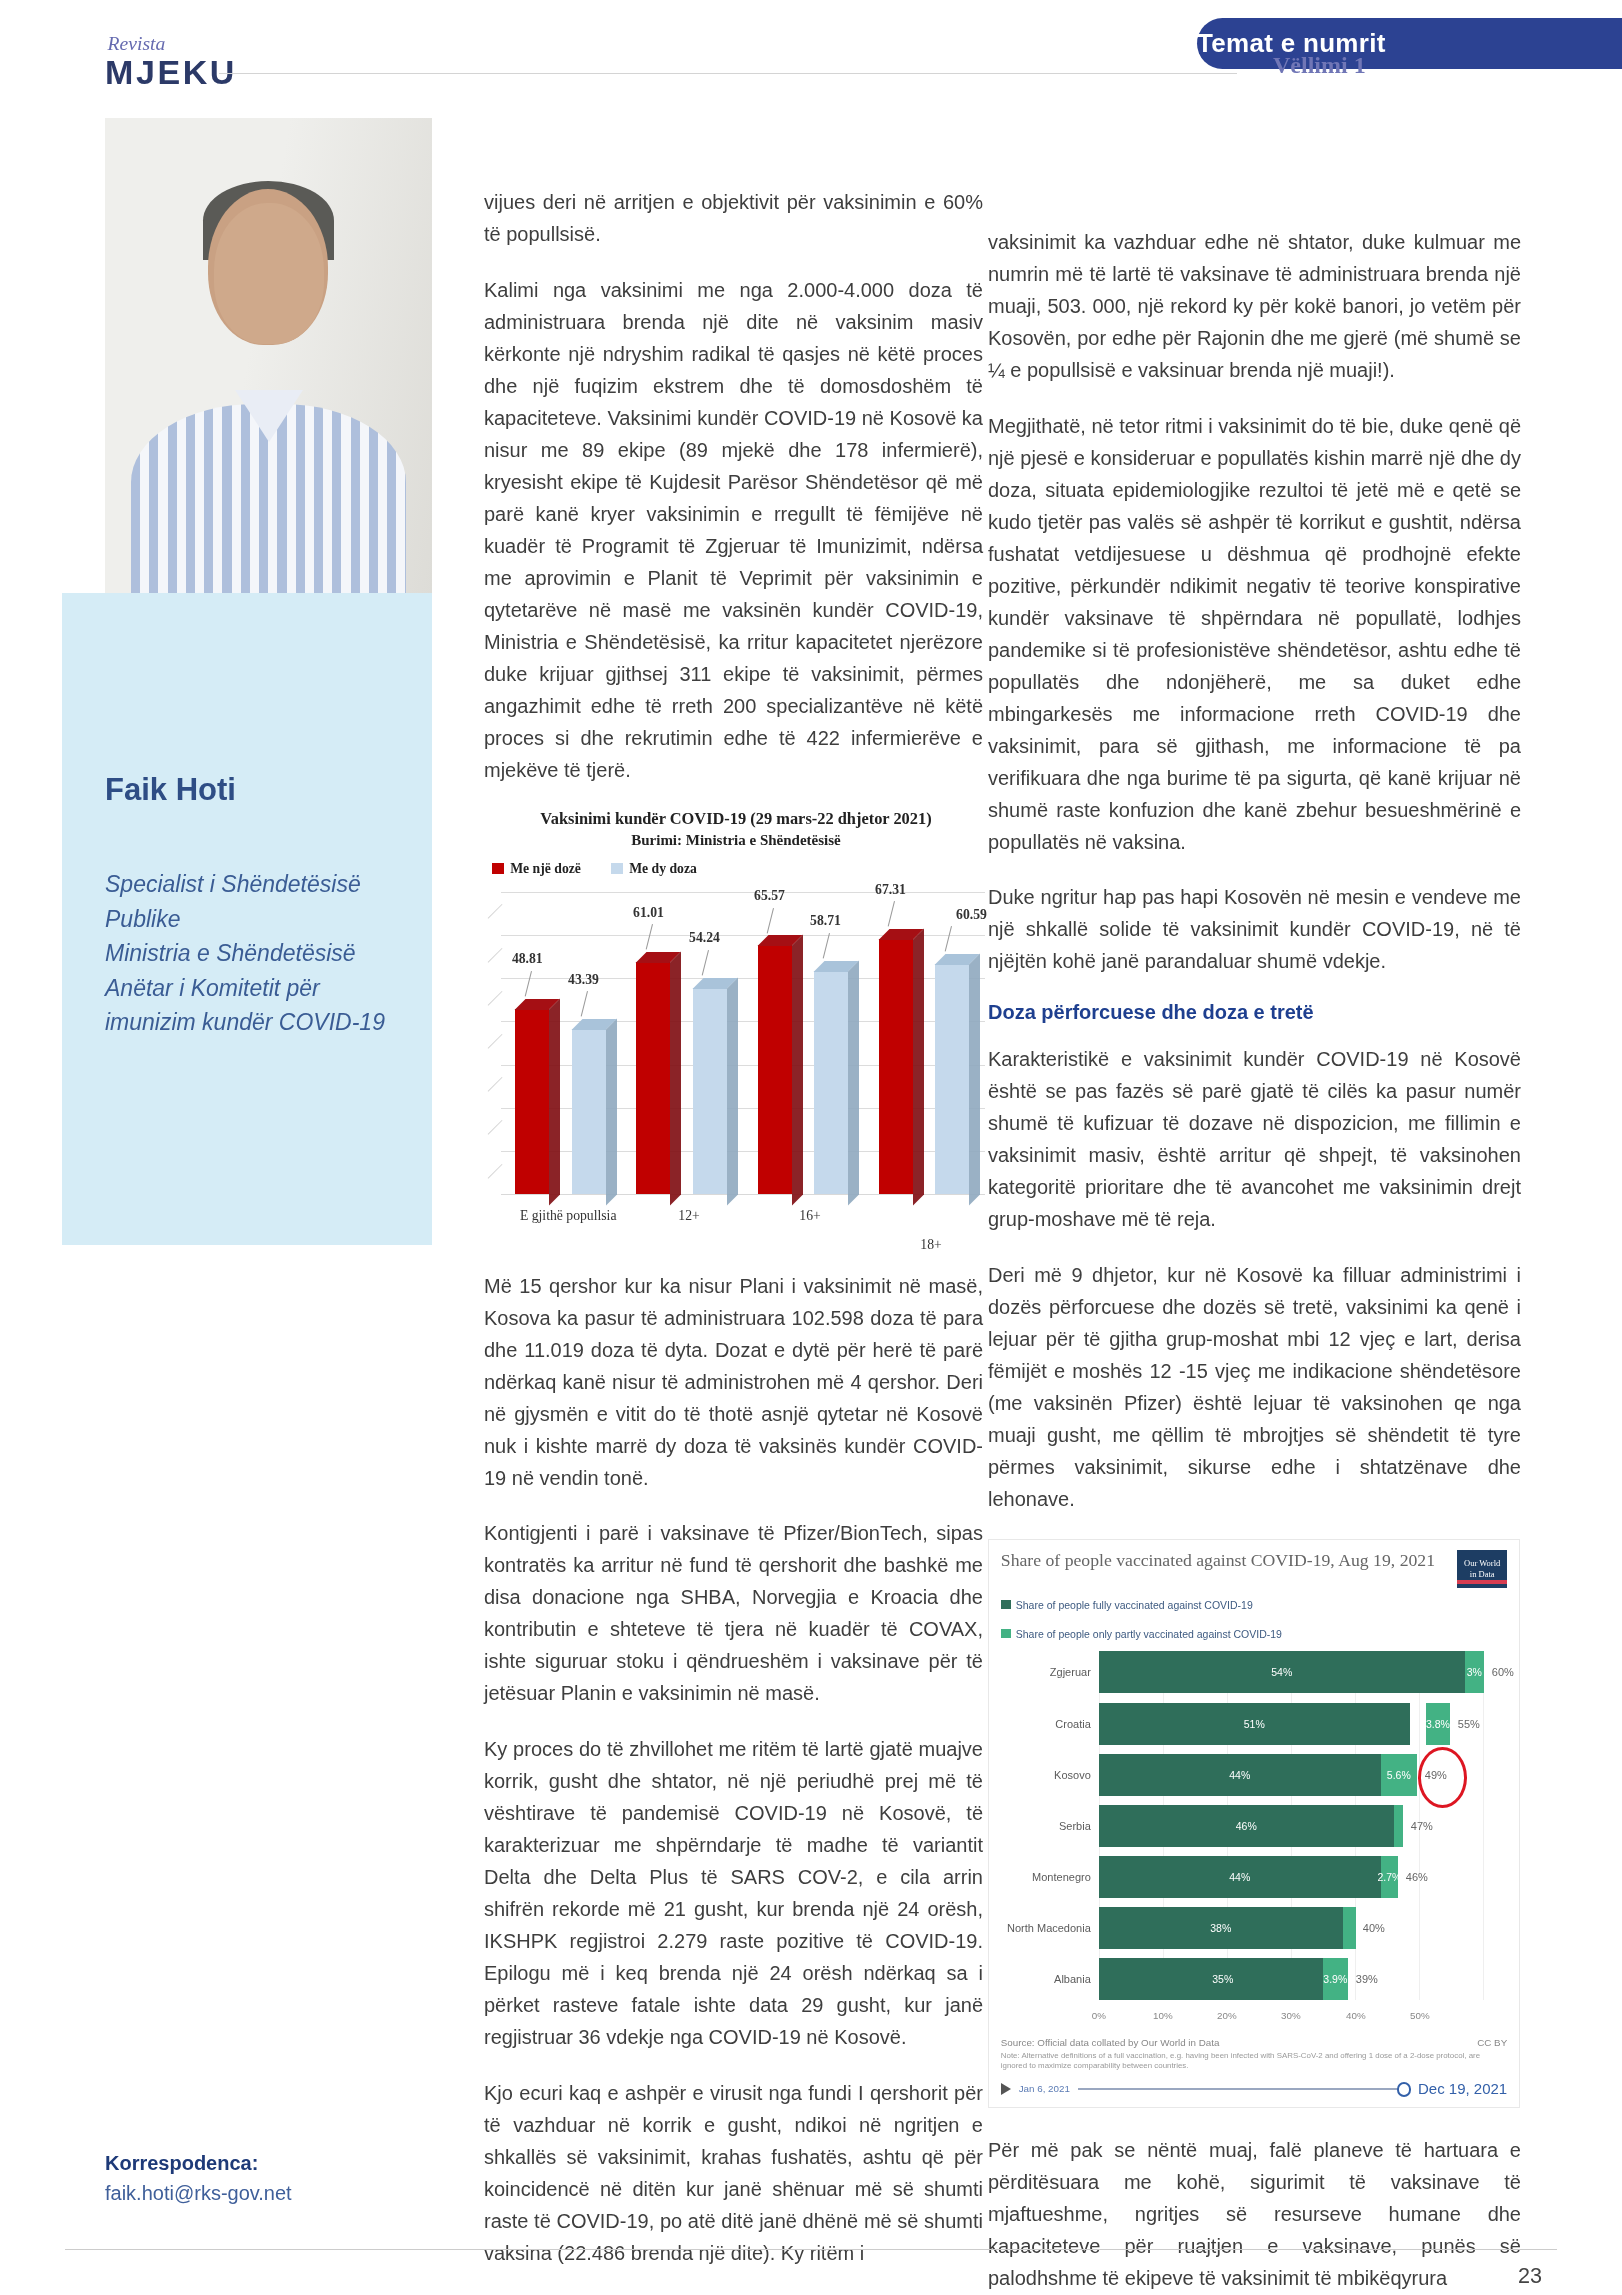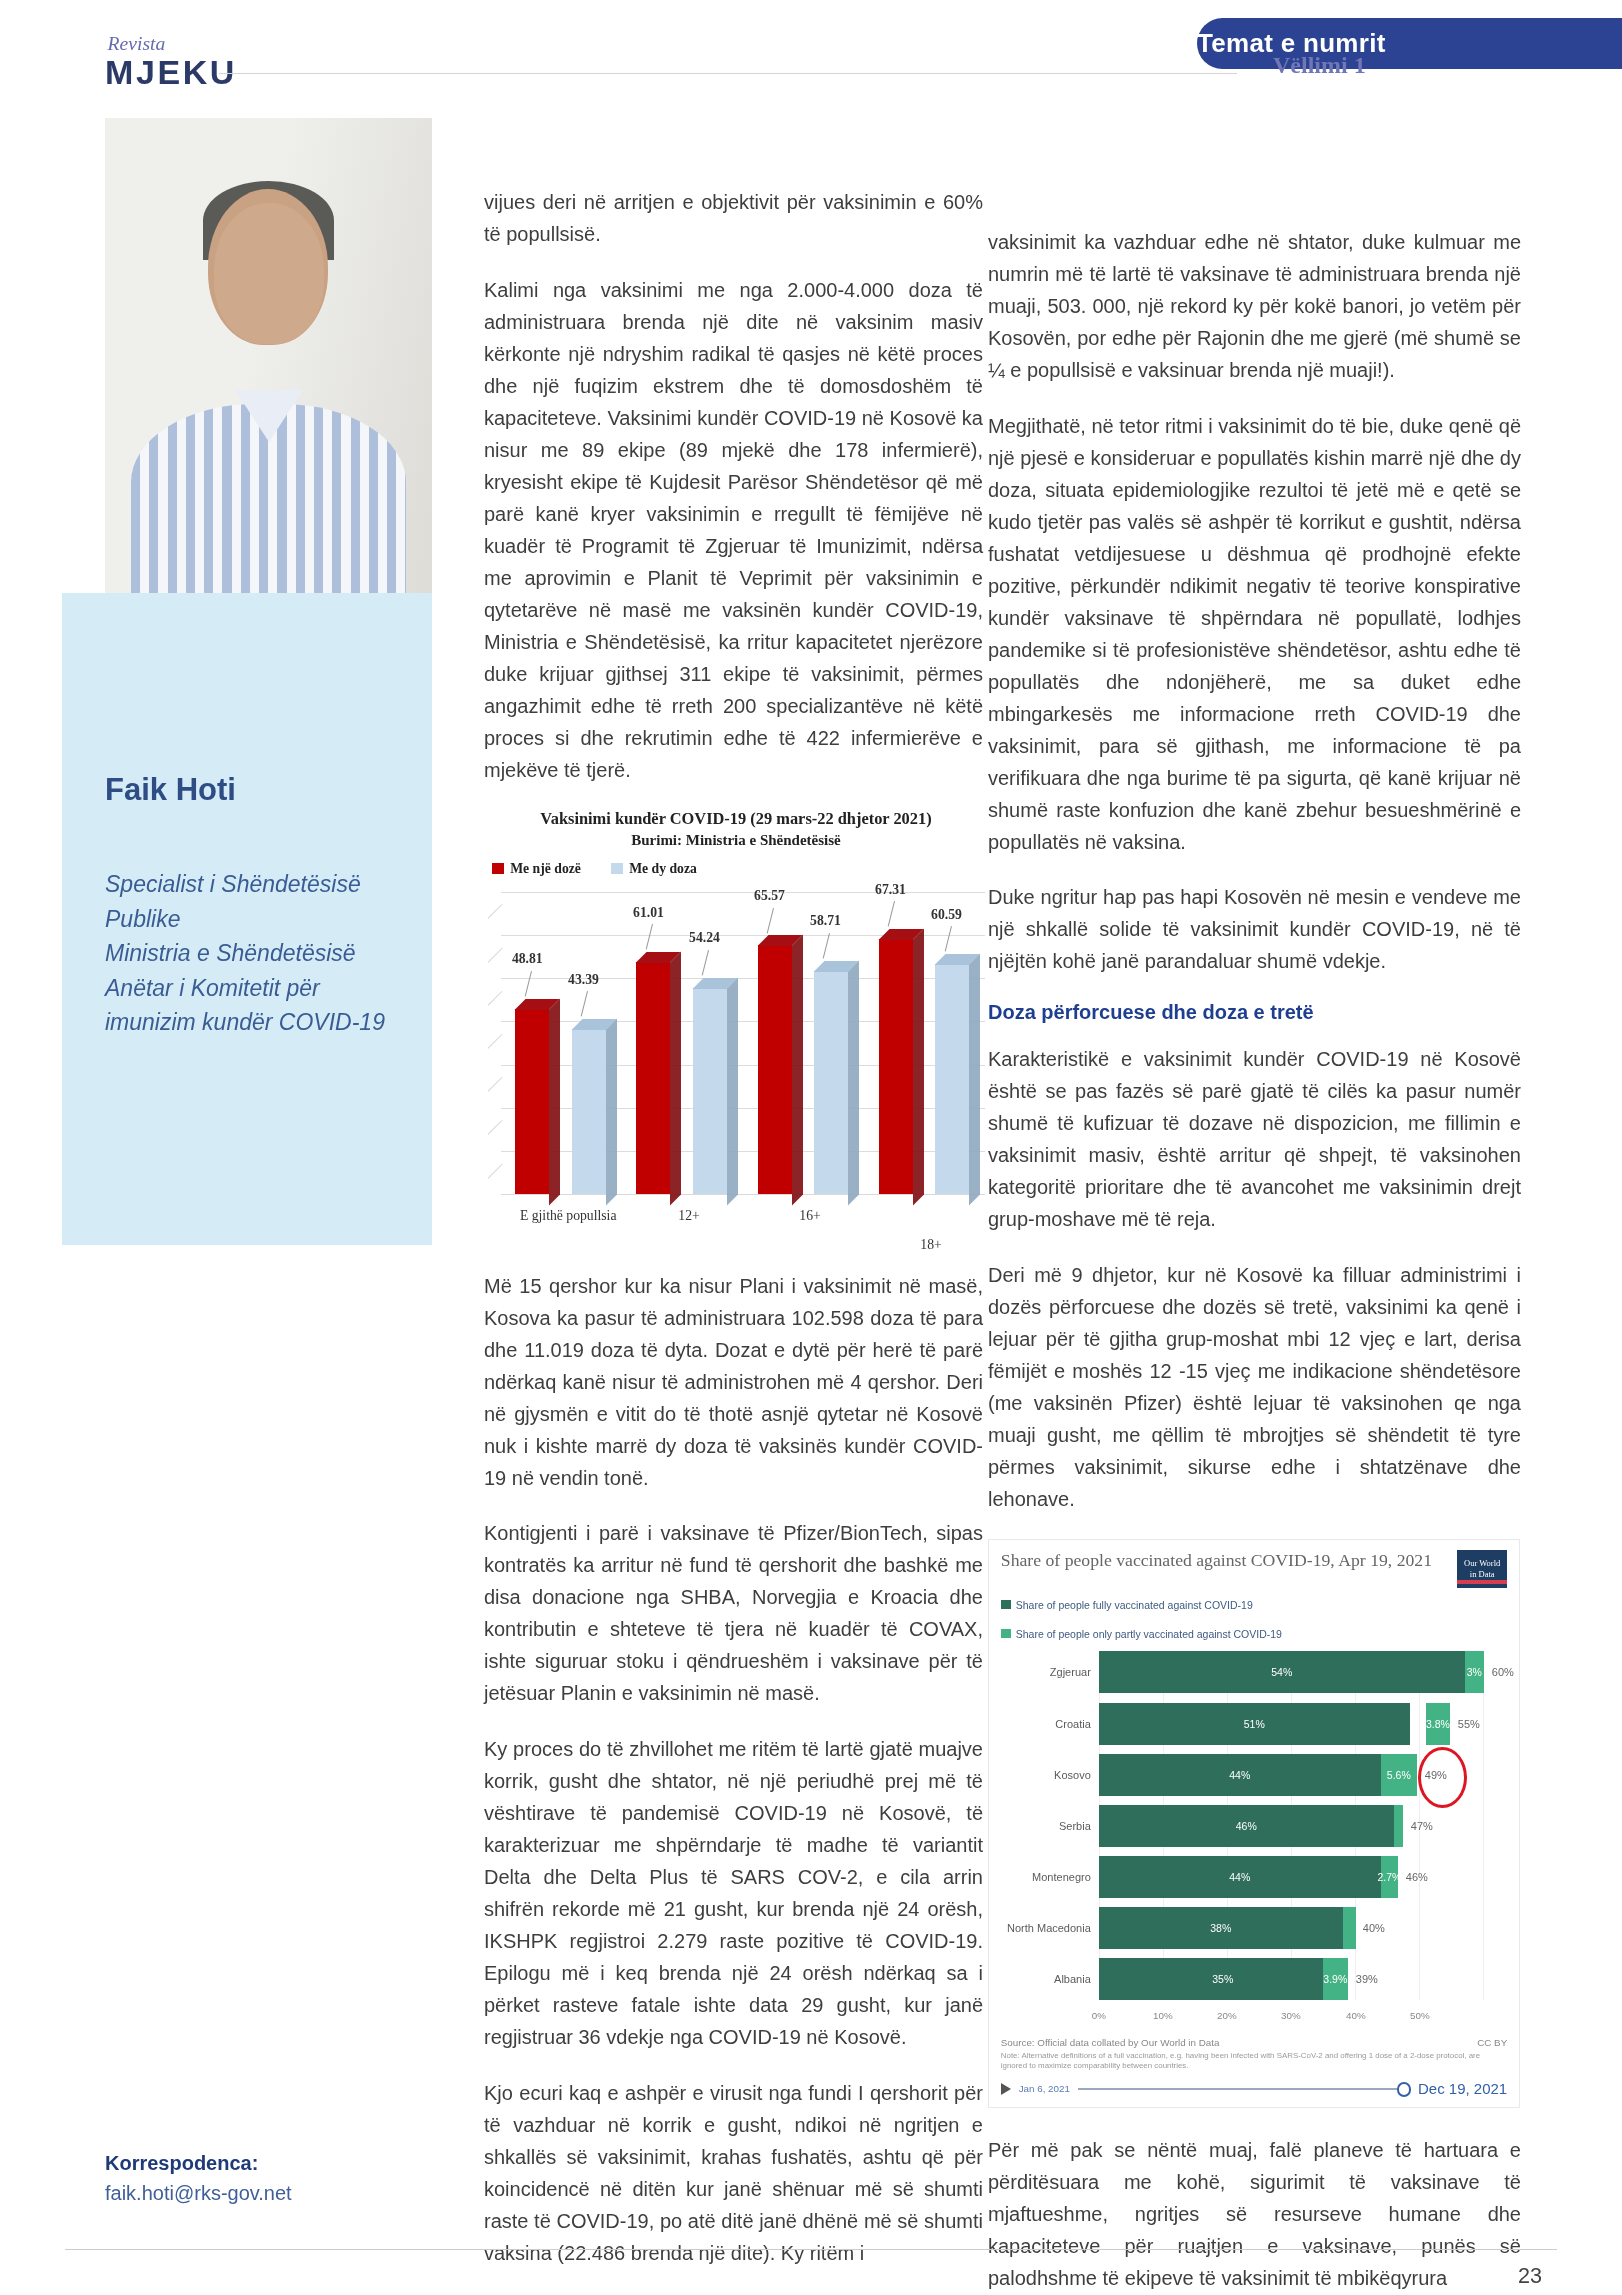--- a/index.html
+++ b/index.html
@@ -215,21 +215,21 @@
           <div class="bar3d" style="left: 378px; bottom: 0px; width: 34px; height: 255px; background: rgb(192, 0, 0);">
             <div class="top" style="background: rgb(165, 15, 20);"></div>
             <div class="side" style="background: rgb(126, 11, 16);"></div>
           </div>
           <div class="vlab" style="left: 358px; top: 1.3px;">67.31</div>
           <div class="leader" style="left: 393px; top: 21px; height: 26px; transform: rotate(14deg);"></div>
           <div class="bar3d" style="left: 434px; bottom: 0px; width: 34px; height: 230px; background: rgb(197, 217, 236);">
             <div class="top" style="background: rgb(169, 195, 218);"></div>
             <div class="side" style="background: rgb(143, 168, 191);"></div>
           </div>
-          <div class="vlab" style="left: 414px; top: 27px;">60.59</div>
+          <div class="vlab" style="left: 439px; top: 27px;">60.59</div>
           <div class="leader" style="left: 450px; top: 46px; height: 26px; transform: rotate(14deg);"></div>
           <div class="catlab" style="left: 368px; top: 328px; margin-top: 29px;">18+</div>
         </div>
     </div>
 
     <p>Më 15 qershor kur ka nisur Plani i vaksinimit në masë, Kosova ka pasur të administruara 102.598 doza të para dhe 11.019 doza të dyta. Dozat e dytë për herë të parë ndërkaq kanë nisur të administrohen më 4 qershor. Deri në gjysmën e vitit do të thotë asnjë qytetar në Kosovë nuk i kishte marrë dy doza të vaksinës kundër COVID-19 në vendin tonë.</p>
     <p>Kontigjenti i parë i vaksinave të Pfizer/BionTech, sipas kontratës ka arritur në fund të qershorit dhe bashkë me disa donacione nga SHBA, Norvegjia e Kroacia dhe kontributin e shteteve të tjera në kuadër të COVAX, ishte siguruar stoku i qëndrueshëm i vaksinave për të jetësuar Planin e vaksinimin në masë.</p>
     <p>Ky proces do të zhvillohet me ritëm të lartë gjatë muajve korrik, gusht dhe shtator, në një periudhë prej më të vështirave të pandemisë COVID-19 në Kosovë, të karakterizuar me shpërndarje të madhe të variantit Delta dhe Delta Plus të SARS COV-2, e cila arrin shifrën rekorde më 21 gusht, kur brenda një 24 orësh, IKSHPK regjistroi 2.279 raste pozitive të COVID-19. Epilogu më i keq brenda një 24 orësh ndërkaq sa i përket rasteve fatale ishte data 29 gusht, kur janë regjistruar 36 vdekje nga COVID-19 në Kosovë.</p>
     <p>Kjo ecuri kaq e ashpër e virusit nga fundi I qershorit për të vazhduar në korrik e gusht, ndikoi në ngritjen e shkallës së vaksinimit, krahas fushatës, ashtu që për koincidencë në ditën kur janë shënuar më së shumti raste të COVID-19, po atë ditë janë dhënë më së shumti vaksina (22.486 brenda një dite). Ky ritëm i</p>
   </div>
@@ -237,21 +237,21 @@
   <div class="col col-right">
     <p>vaksinimit ka vazhduar edhe në shtator, duke kulmuar me numrin më të lartë të vaksinave të administruara brenda një muaji, 503. 000, një rekord ky për kokë banori, jo vetëm për Kosovën, por edhe për Rajonin dhe me gjerë (më shumë se ¼ e popullsisë e vaksinuar brenda një muaji!).</p>
     <p>Megjithatë, në tetor ritmi i vaksinimit do të bie, duke qenë që një pjesë e konsideruar e popullatës kishin marrë një dhe dy doza, situata epidemiologjike rezultoi të jetë më e qetë se kudo tjetër pas valës së ashpër të korrikut e gushtit, ndërsa fushatat vetdijesuese u dëshmua që prodhojnë efekte pozitive, përkundër ndikimit negativ të teorive konspirative kundër vaksinave të shpërndara në popullatë, lodhjes pandemike si të profesionistëve shëndetësor, ashtu edhe të popullatës dhe ndonjëherë, me sa duket edhe mbingarkesës me informacione rreth COVID-19 dhe vaksinimit, para së gjithash, me informacione të pa verifikuara dhe nga burime të pa sigurta, që kanë krijuar në shumë raste konfuzion dhe kanë zbehur besueshmërinë e popullatës në vaksina.</p>
     <p>Duke ngritur hap pas hapi Kosovën në mesin e vendeve me një shkallë solide të vaksinimit kundër COVID-19, në të njëjtën kohë janë parandaluar shumë vdekje.</p>
     <div class="sec-head">Doza përforcuese dhe doza e tretë</div>
     <p>Karakteristikë e vaksinimit kundër COVID-19 në Kosovë është se pas fazës së parë gjatë të cilës ka pasur numër shumë të kufizuar të dozave në dispozicion, me fillimin e vaksinimit masiv, është arritur që shpejt, të vaksinohen kategoritë prioritare dhe të avancohet me vaksinimin drejt grup-moshave më të reja.</p>
     <p>Deri më 9 dhjetor, kur në Kosovë ka filluar administrimi i dozës përforcuese dhe dozës së tretë, vaksinimi ka qenë i lejuar për të gjitha grup-moshat mbi 12 vjeç e lart, derisa fëmijët e moshës 12 -15 vjeç me indikacione shëndetësore (me vaksinën Pfizer) është lejuar të vaksinohen qe nga muaji gusht, me qëllim të mbrojtjes së shëndetit të tyre përmes vaksinimit, sikurse edhe i shtatzënave dhe lehonave.</p>
 
     <div class="owid">
       <div class="owid-head">
-        <div class="owid-title">Share of people vaccinated against COVID-19, Apr 19, 2021</div>
+        <div class="owid-title">Share of people vaccinated against COVID-19, Aug 19, 2021</div>
         <div class="owid-logo">
           <span>Our World</span>
           <span>in Data</span>
           <span class="stripe"></span>
         </div>
       </div>
       <div class="owid-legend">
           <span class="it">
             <span class="sw" style="background: rgb(47, 110, 90);"></span>
             <span>Share of people fully vaccinated against COVID-19</span>

